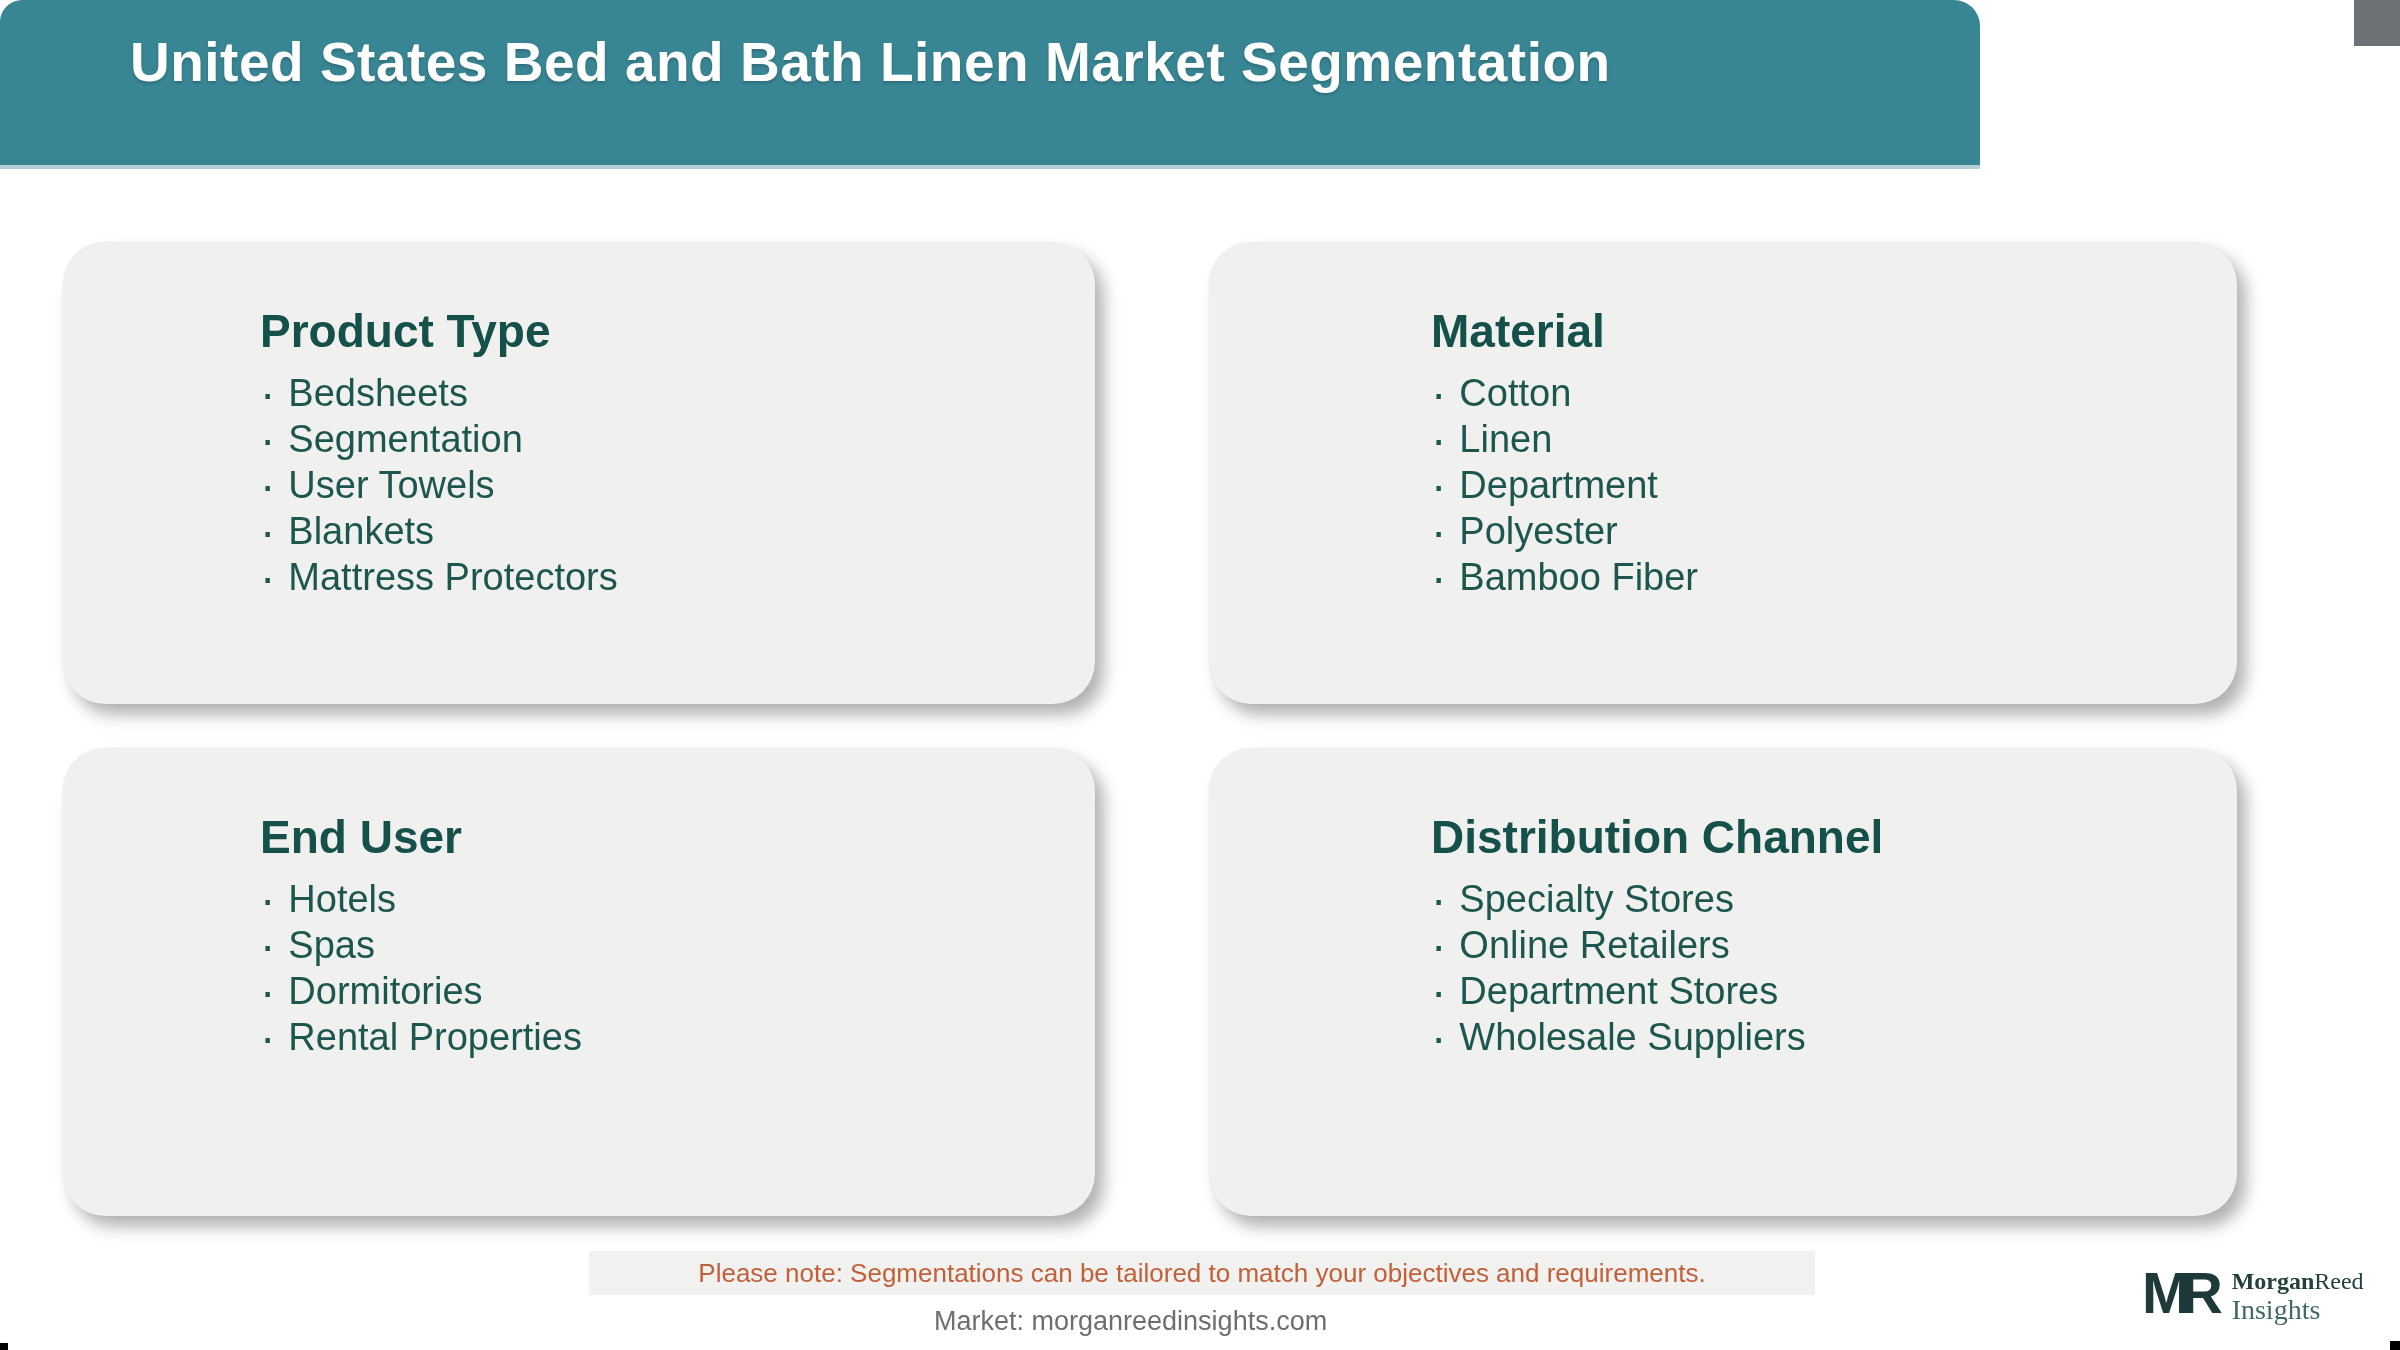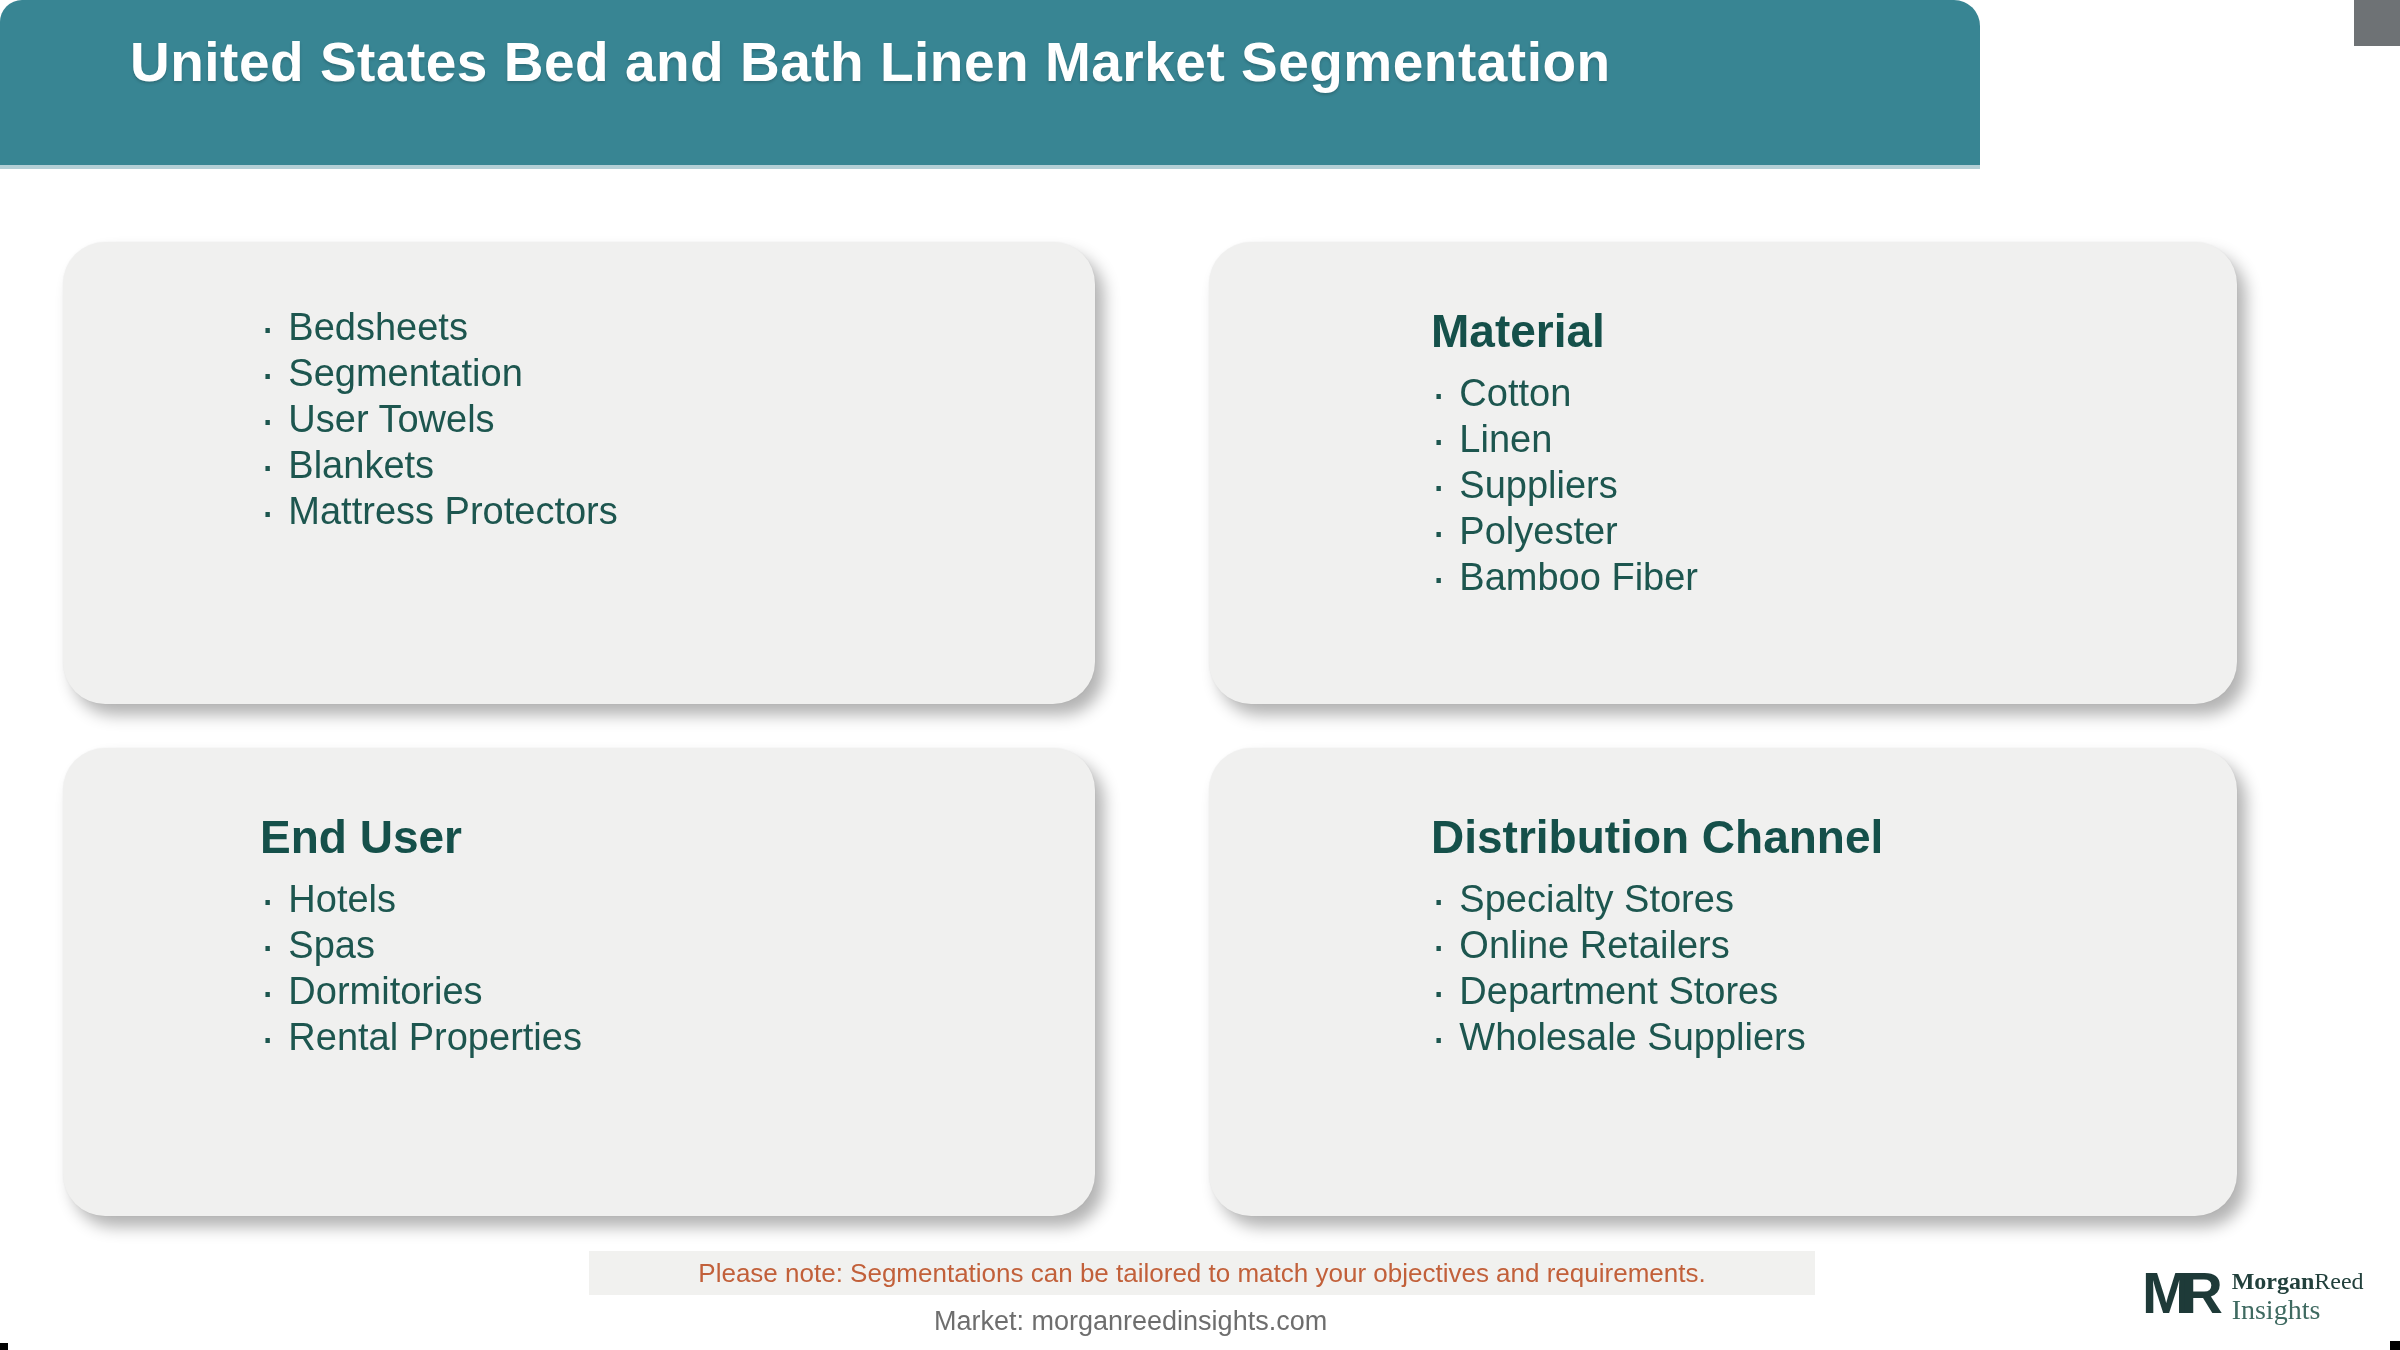--- a/index.html
+++ b/index.html
@@ -105,20 +105,21 @@
 
 <div class="stage">
 
   <div class="corner-patch"></div>
 
   <header class="header">
     <h1>United States Bed and Bath Linen Market Segmentation</h1>
   </header>
 
   <section class="card c1">
+    <h2>Product Type</h2>
     <ul>
         <li>
           <span class="dot">·</span>
           <span>Bedsheets</span>
         </li>
         <li>
           <span class="dot">·</span>
           <span>Segmentation</span>
         </li>
         <li>
@@ -142,21 +143,21 @@
         <li>
           <span class="dot">·</span>
           <span>Cotton</span>
         </li>
         <li>
           <span class="dot">·</span>
           <span>Linen</span>
         </li>
         <li>
           <span class="dot">·</span>
-          <span>Suppliers</span>
+          <span>Department</span>
         </li>
         <li>
           <span class="dot">·</span>
           <span>Polyester</span>
         </li>
         <li>
           <span class="dot">·</span>
           <span>Bamboo Fiber</span>
         </li>
       </ul>

